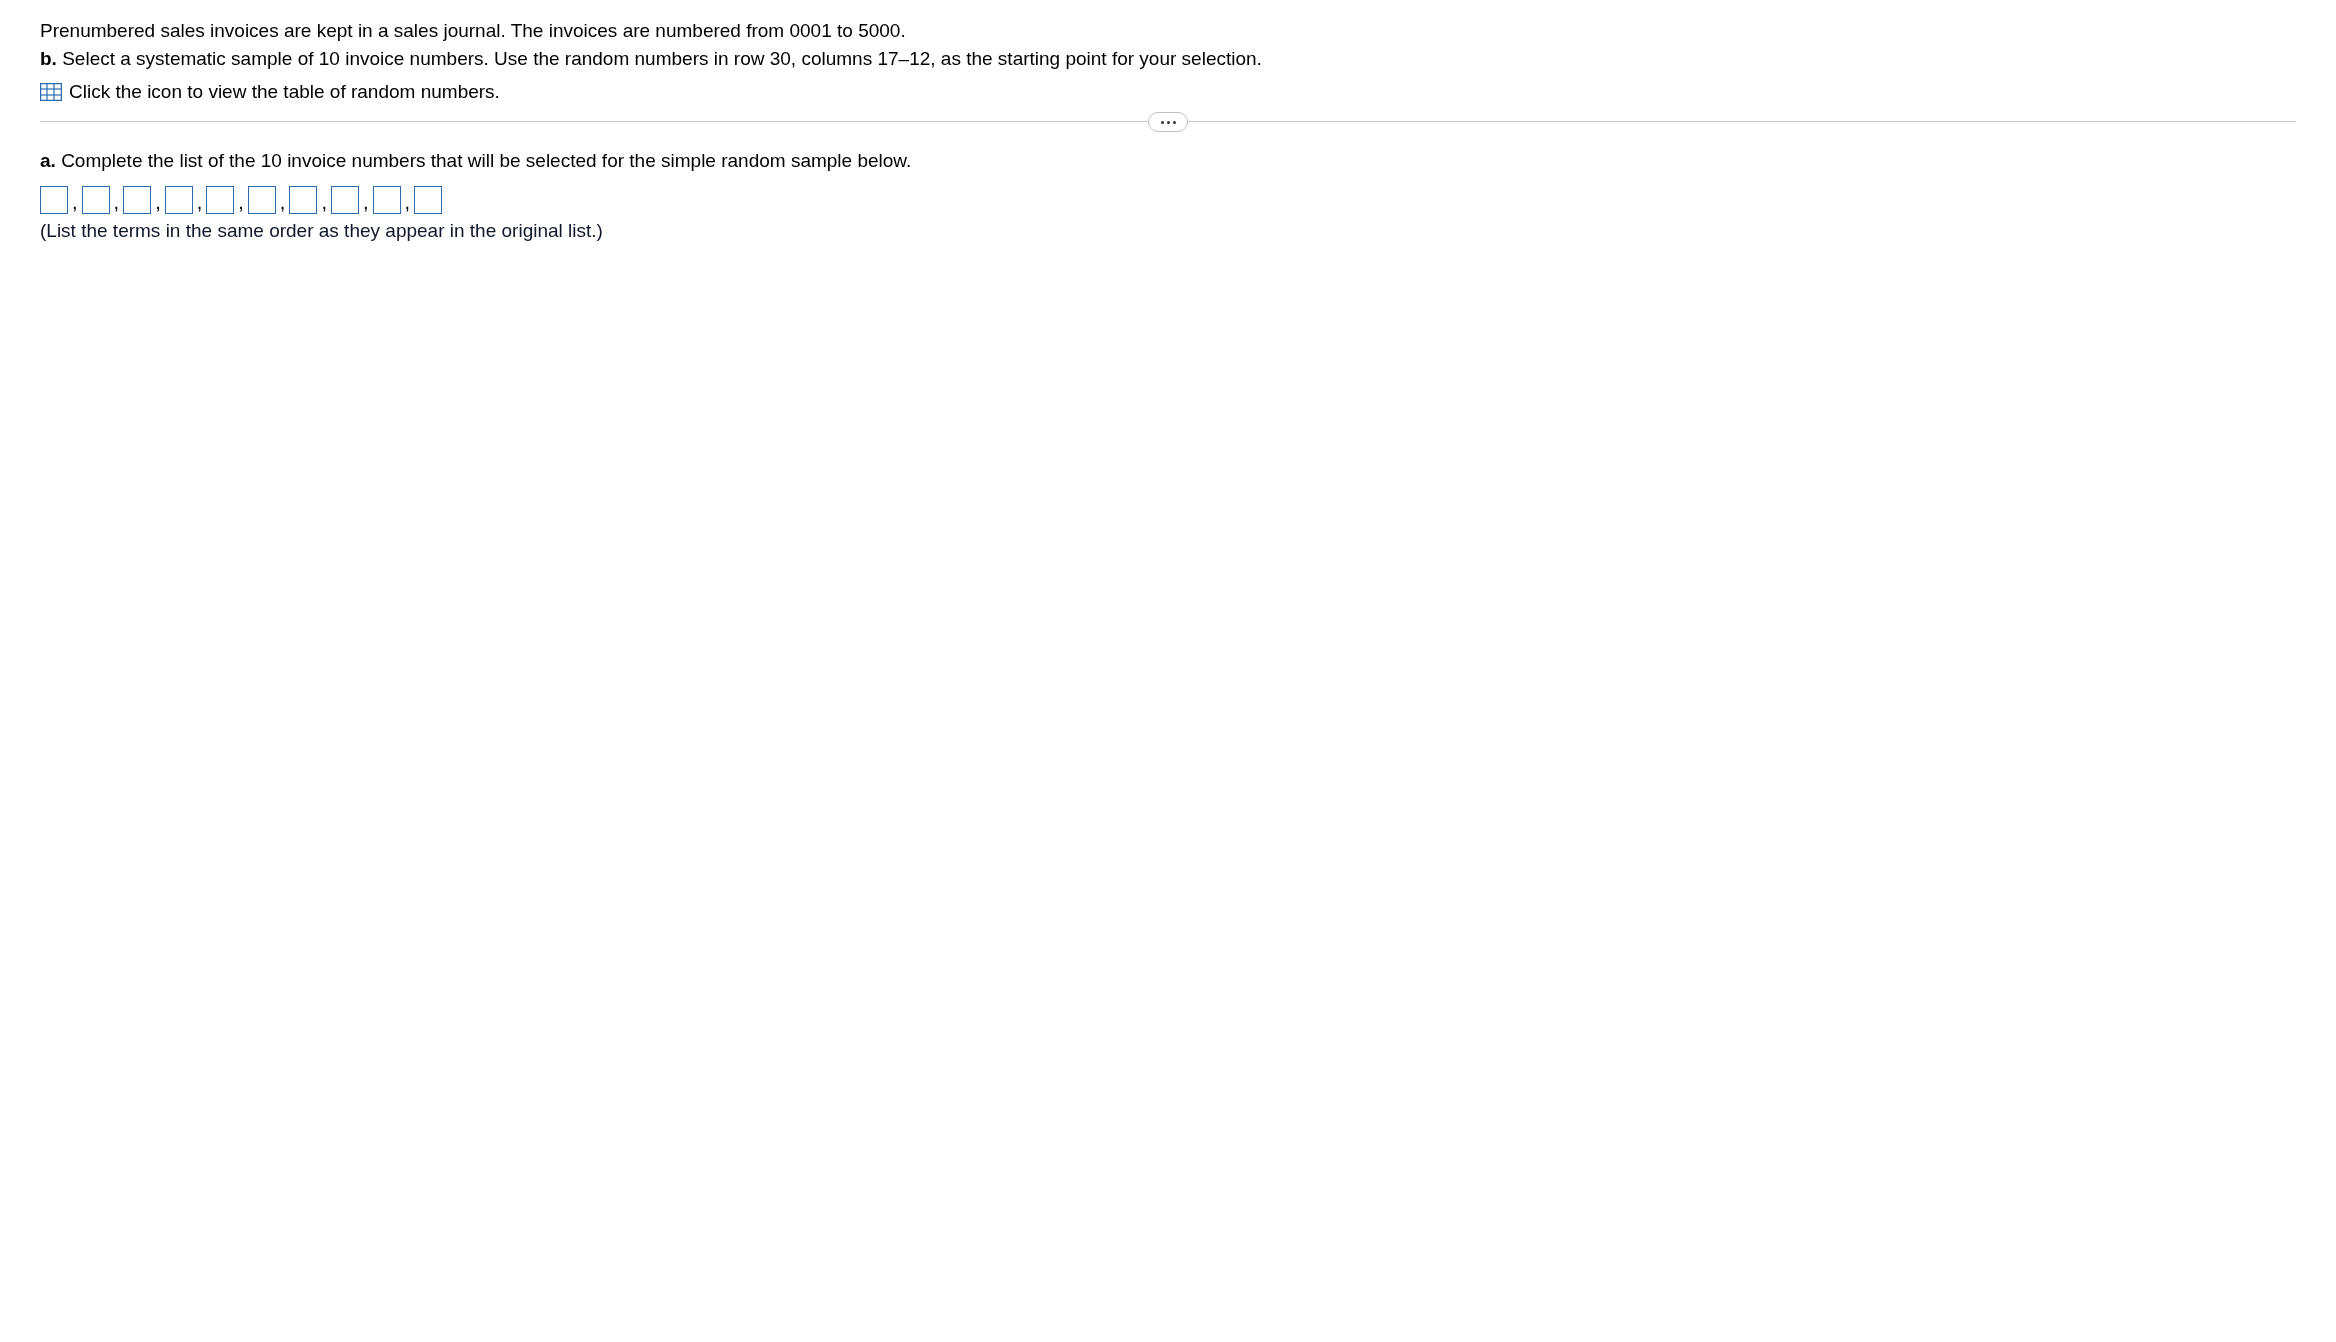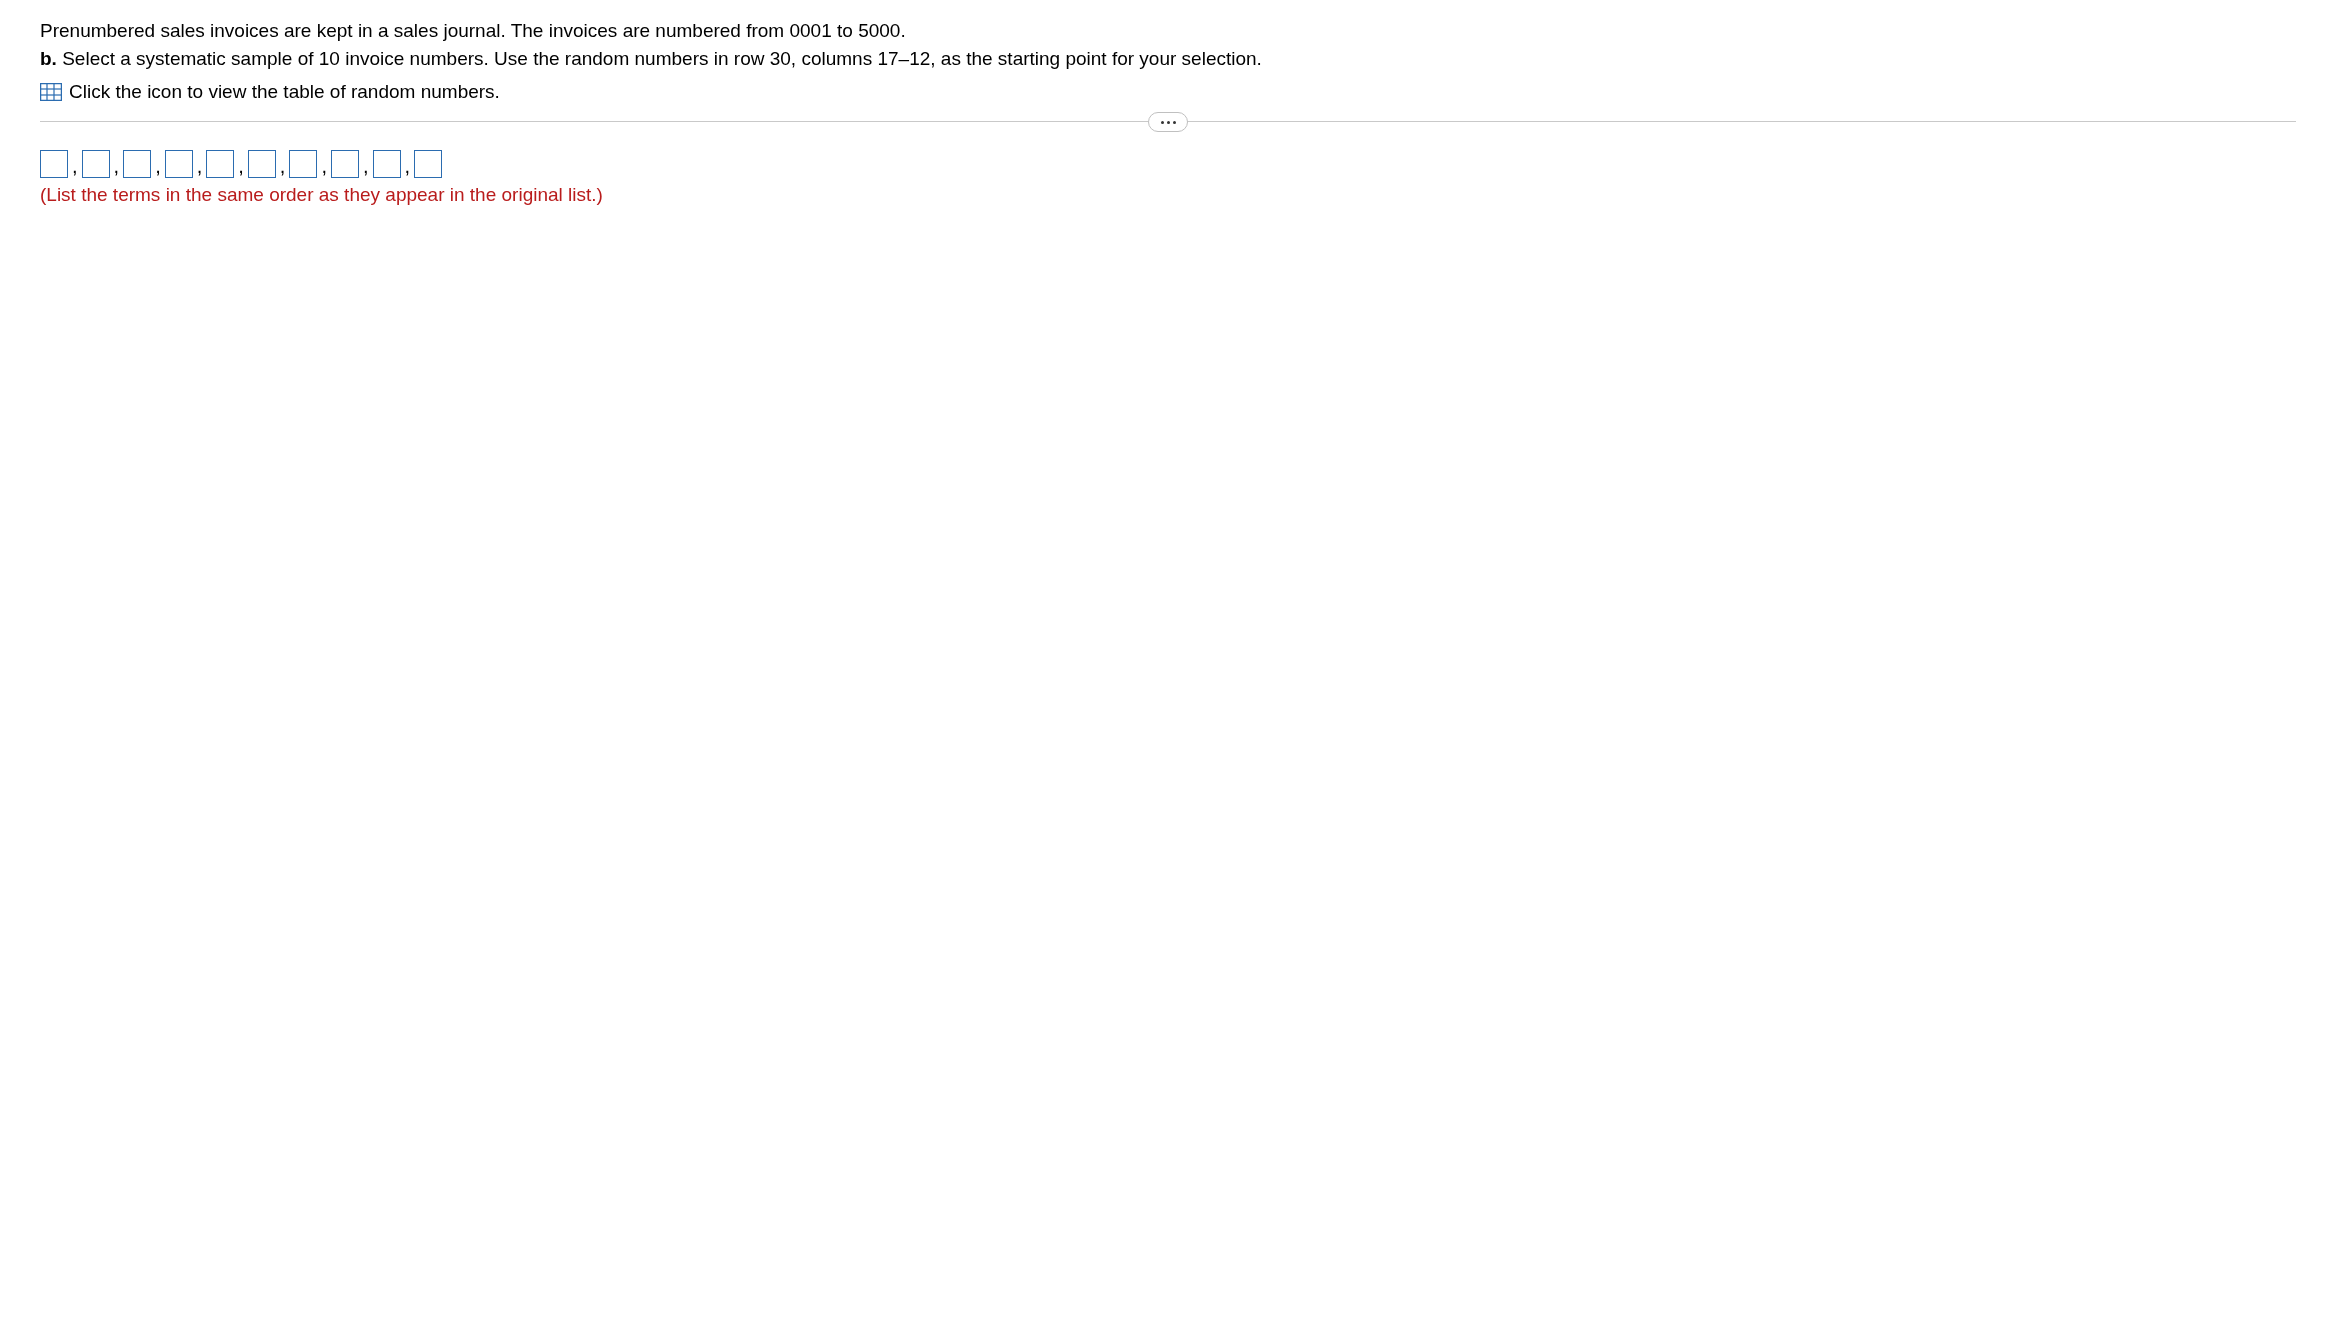--- a/index.html
+++ b/index.html
@@ -59,21 +59,21 @@
       gap: 2px;
       margin-bottom: 6px;
     }
     .input-box {
       width: 28px;
       height: 28px;
       border: 1.5px solid #2b6cb0;
       background: #fff;
     }
     .comma { color: #000; font-size: 20px; margin: 0 2px 0 2px; align-self: flex-end; line-height: 1; padding-bottom: 2px; }
-    .instruction-text { color: #b91c1c; }
+    .instruction-text { color: #0f172a; }
     
     .modal {
       position: absolute;
       left: 600px;
       top: 310px;
       width: 742px;
       background: #fff;
       border: 3px solid #2b6cb0;
       border-radius: 14px;
       box-shadow: 0 3px 12px rgba(0,0,0,0.15);
@@ -180,20 +180,23 @@
   </div>
 
   <div class="divider-row">
     <div class="divider-pill">
       <span class="dot"></span>
         <span class="dot"></span>
         <span class="dot"></span>
     </div>
   </div>
 
+  <div class="question-a">
+    <span class="bold">a.</span><span> Complete the list of the 10 invoice numbers that will be selected for the simple random sample below.</span>
+  </div>
 
   <div class="inputs-row">
     <div class="input-box"></div>
       <span class="comma">,</span>
     <div class="input-box"></div>
       <span class="comma">,</span>
     <div class="input-box"></div>
       <span class="comma">,</span>
     <div class="input-box"></div>
       <span class="comma">,</span>

